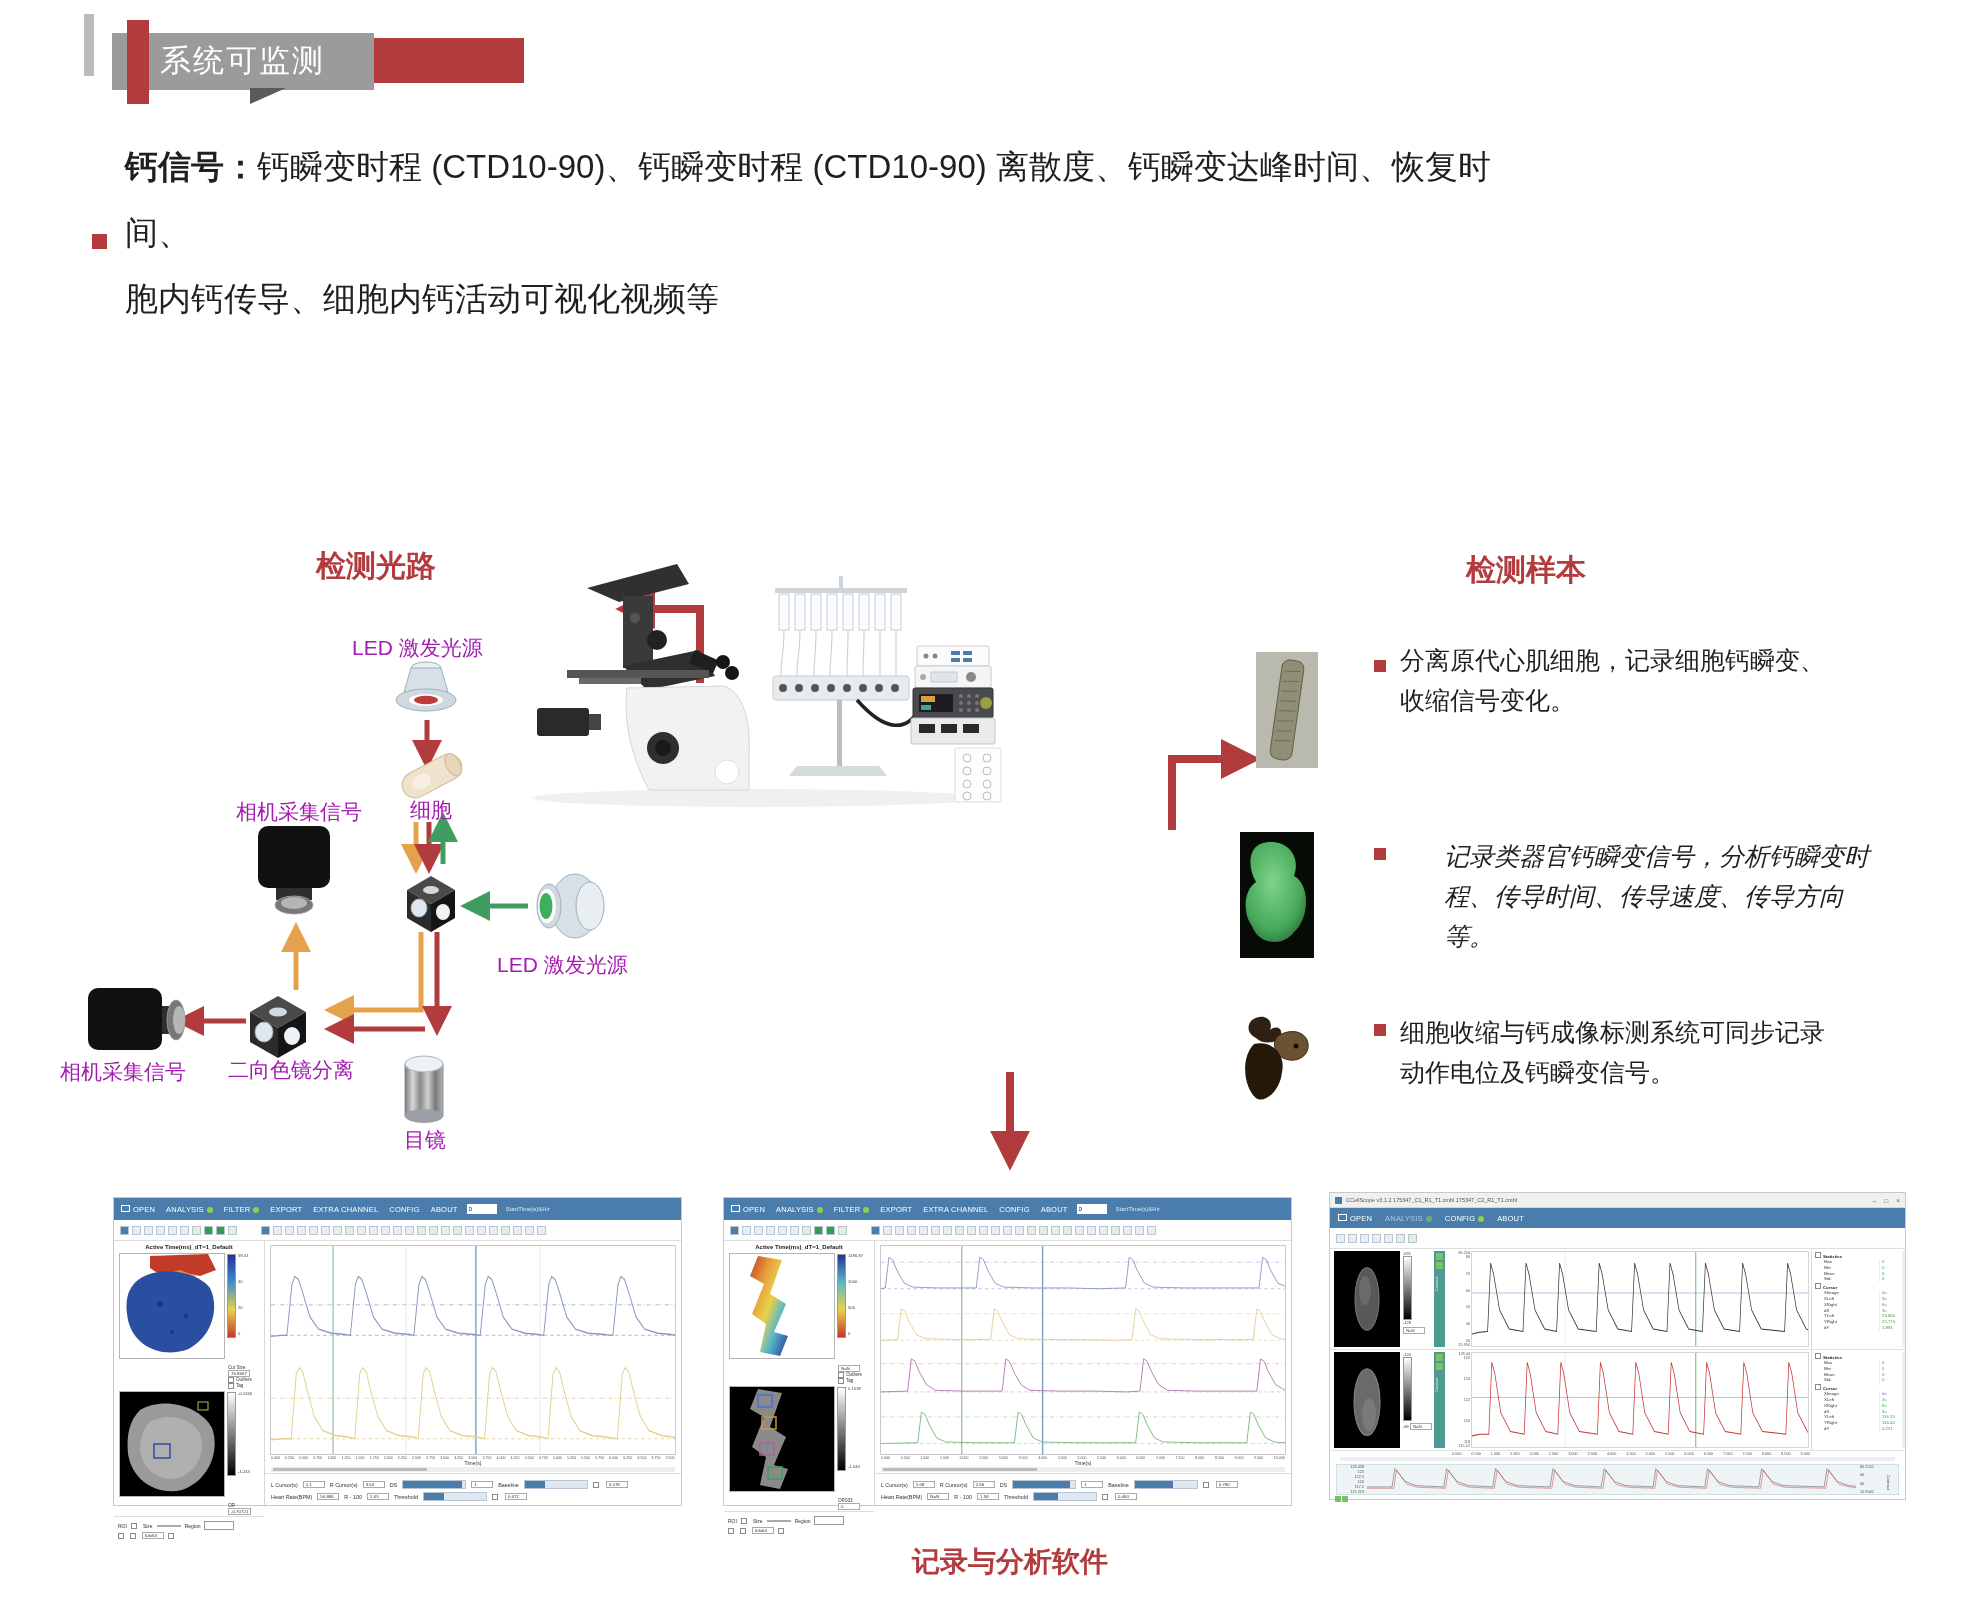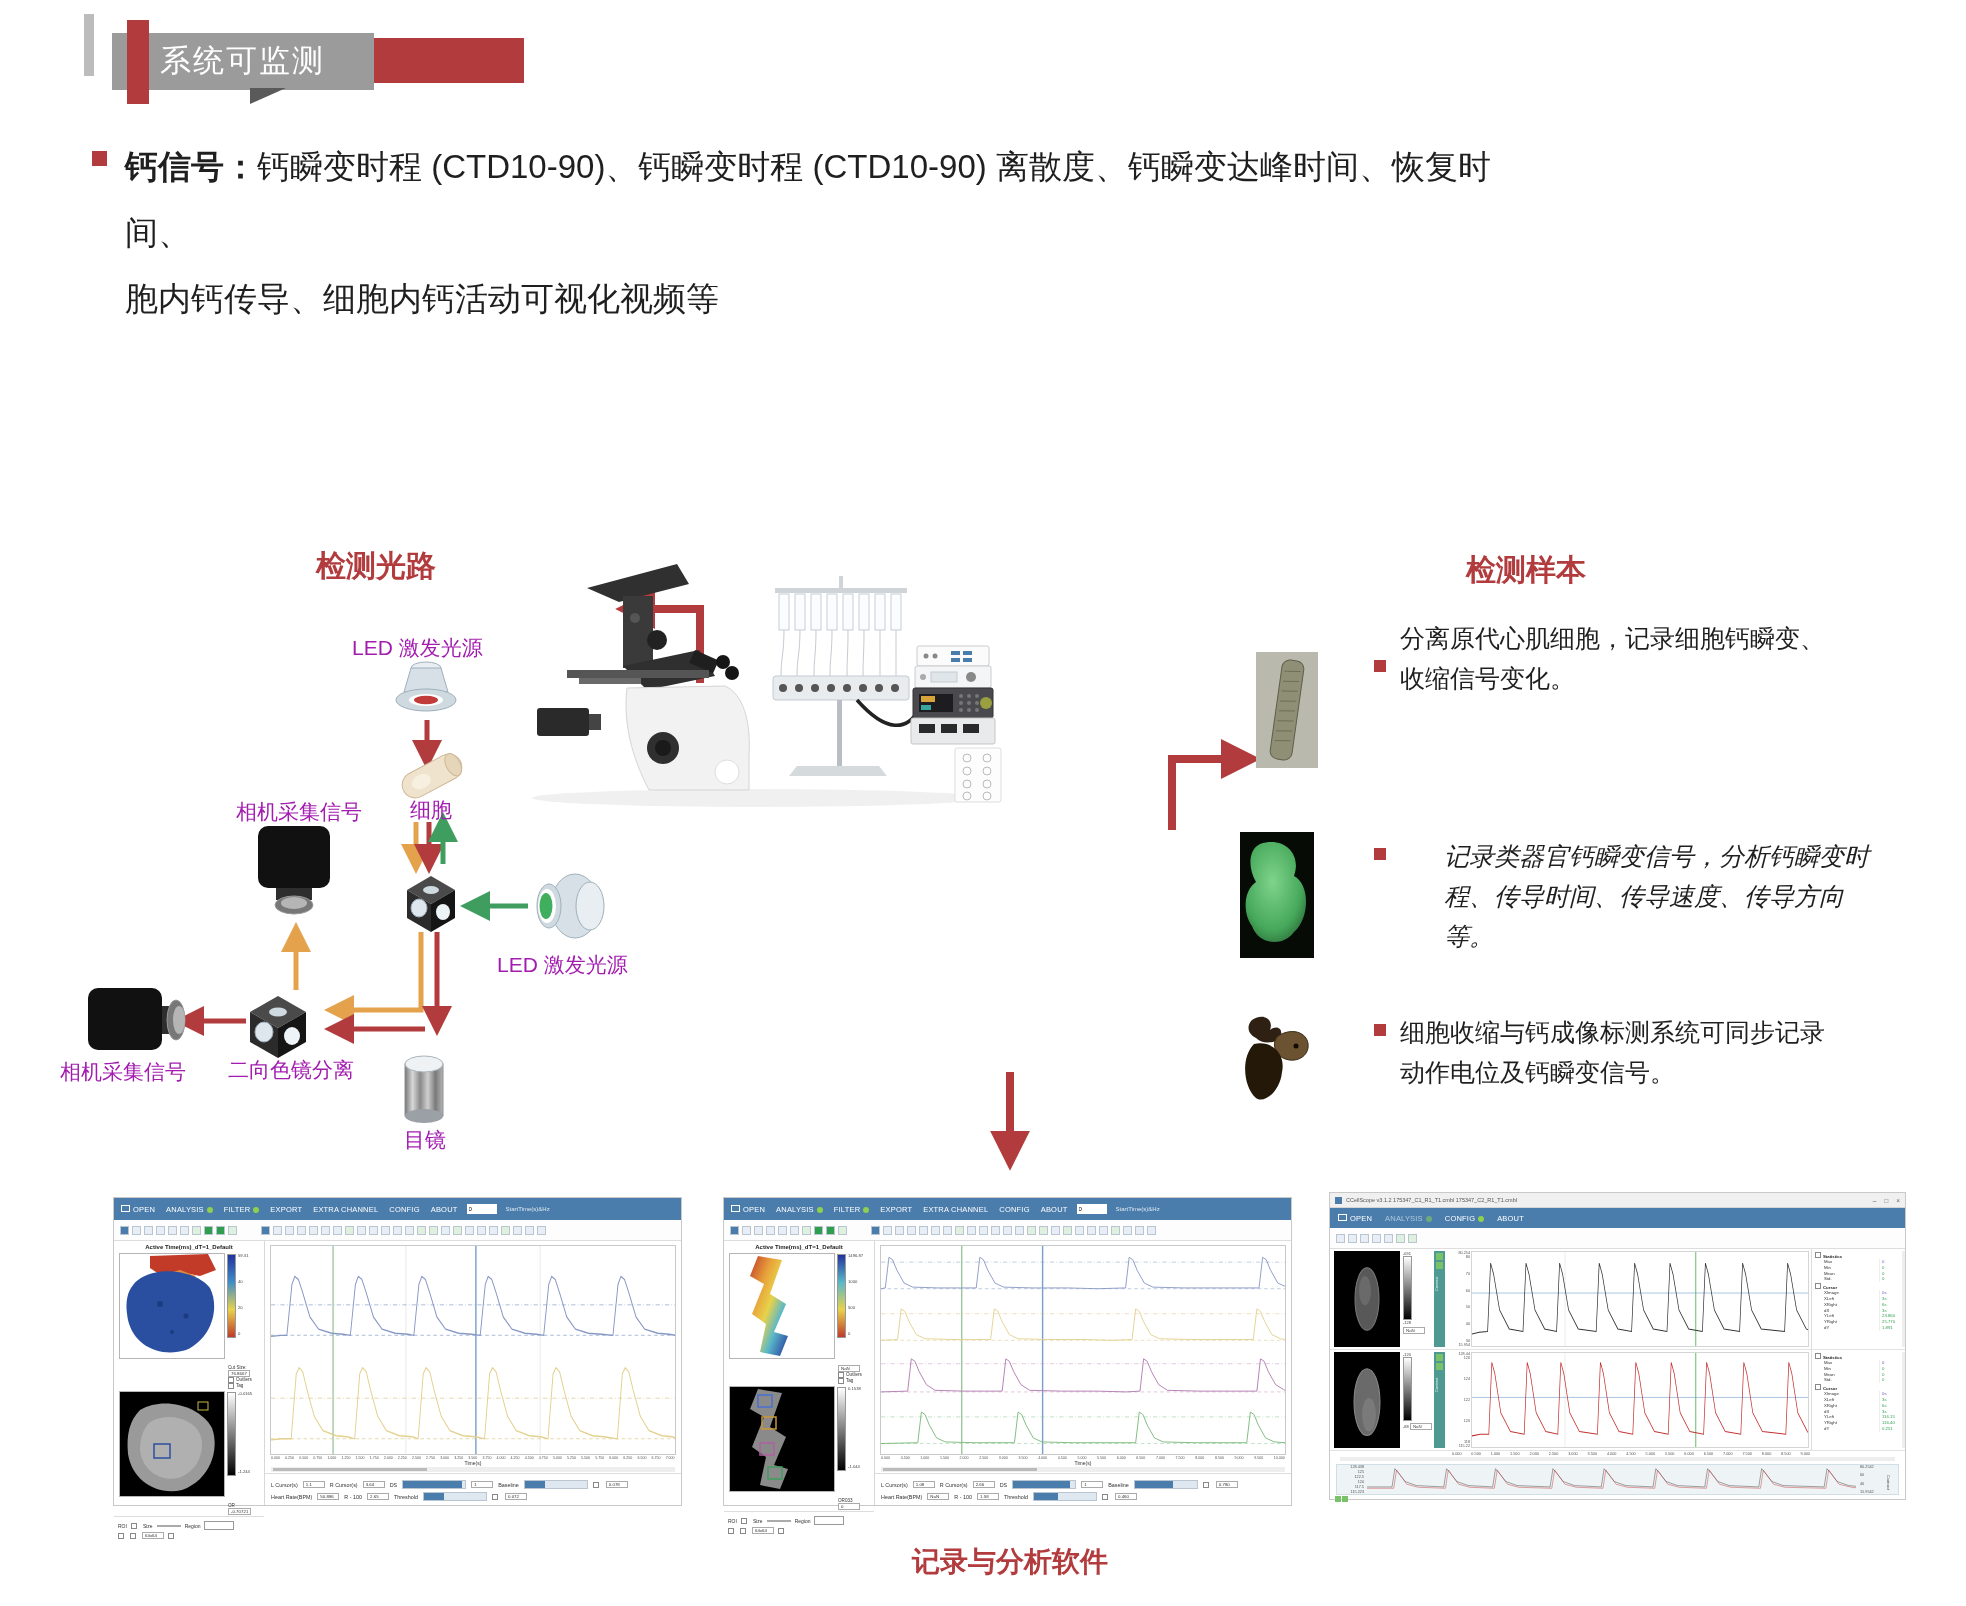--- a/index.html
+++ b/index.html
@@ -113,21 +113,21 @@
 
 <div class="page">
 
   <div class="hdr-sliver"></div>
   <div class="hdr-box"></div>
   <div class="hdr-redrect"></div>
   <div class="hdr-redbar"></div>
   <div class="hdr-tri"></div>
   <div class="hdr-title">系统可监测</div>
 
-  <div class="bullet" style="top:134px;">
+  <div class="bullet" style="top:134px;align-items:center;">
     <span class="bmark"></span>
     <div class="btext">
       <span class="blabel">钙信号：</span><span>钙瞬变时程 (CTD10-90)、钙瞬变时程 (CTD10-90) 离散度、钙瞬变达峰时间、恢复时间、</span>
       <span class="bline2">胞内钙传导、细胞内钙活动可视化视频等</span>
     </div>
   </div>
 
   <svg class="diagram-svg" viewBox="0 430 1966 760">
     <defs>
       <marker id="arrR" markerWidth="6" markerHeight="6" refX="4" refY="3" orient="auto">
@@ -368,21 +368,21 @@
   </svg>
   <svg class="sample-img" style="left:1238px;top:1010px;" width="80" height="98" viewBox="0 0 80 98">
     <rect width="80" height="98" fill="#ffffff"></rect>
     <path d="M14,10 C26,2 36,10 32,20 C40,14 46,20 42,28 C36,34 24,34 18,28 C10,24 8,16 14,10 Z" fill="#2e2114"></path>
     <path d="M40,26 C56,16 72,24 70,38 C68,50 52,54 42,46 C36,40 34,32 40,26 Z" fill="#6b5230" stroke="#3a2a16"></path>
     <path d="M16,34 C34,30 48,44 44,62 C42,82 26,94 18,88 C6,78 2,48 16,34 Z" fill="#241808"></path>
     <circle cx="58" cy="36" r="2.5" fill="#120c04"></circle>
   </svg>
 
   <span class="smark" style="left:1374px;top:660px;"></span>
-  <div class="stext" style="left:1400px;top:618px;width:432px;">分离原代心肌细胞，记录细胞钙瞬变、收缩信号变化。</div>
+  <div class="stext" style="left:1400px;top:640px;width:432px;">分离原代心肌细胞，记录细胞钙瞬变、收缩信号变化。</div>
   <span class="smark" style="left:1374px;top:848px;"></span>
   <div class="stext" style="left:1444px;top:836px;width:440px;font-style:italic;">记录类器官钙瞬变信号，分析钙瞬变时程、传导时间、传导速度、传导方向等。</div>
   <span class="smark" style="left:1374px;top:1024px;"></span>
   <div class="stext" style="left:1400px;top:1012px;width:448px;">细胞收缩与钙成像标测系统可同步记录动作电位及钙瞬变信号。</div>
 
   <div class="shot" style="left:113px;top:1197px;width:569px;height:309px;">
     <div class="tb">
       <span class="menuwrap">
           <span class="mi">OPEN</span>
           <span class="mi">ANALYSIS</span>

